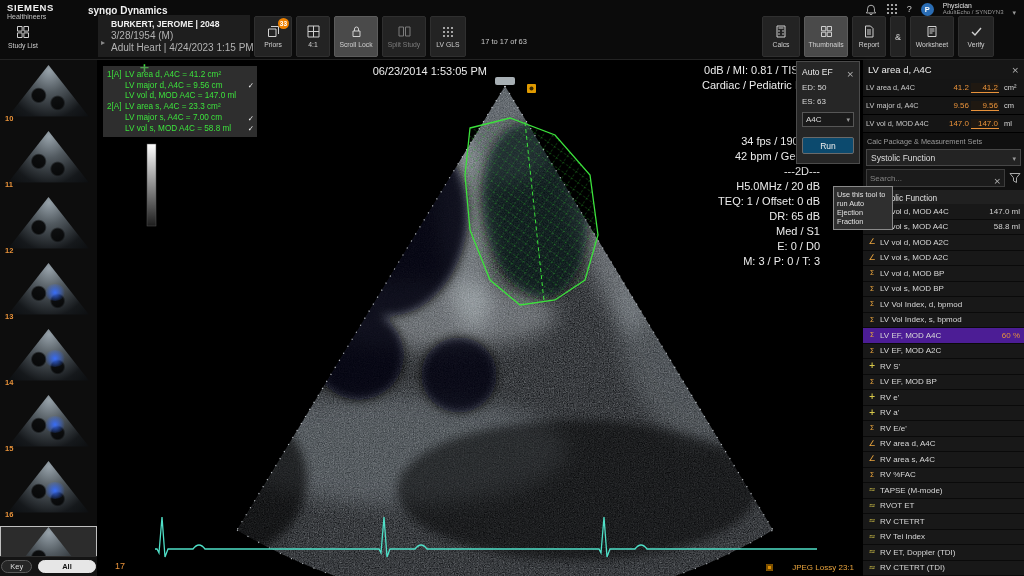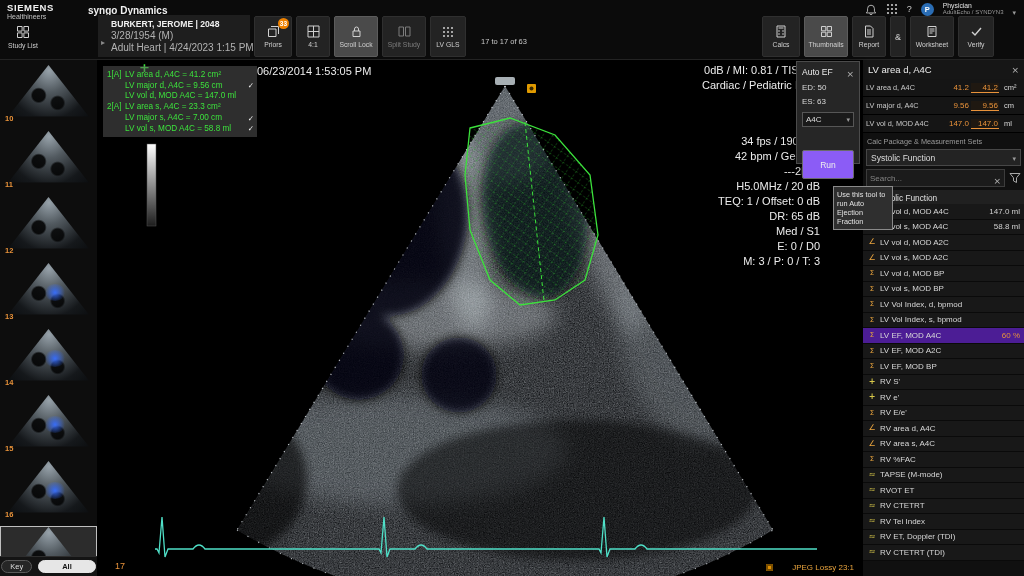--- a/index.html
+++ b/index.html
@@ -64,21 +64,21 @@
 .keybtn{font-size:7.5px;color:#ddd;background:#262626;border:1px solid #5a5a5a;
   border-radius:8px;padding:1px 8px}
 .allbtn{font-size:7.5px;color:#111;background:#e6e6e6;border:1px solid #e6e6e6;
   border-radius:8px;padding:1px 23px;font-weight:bold}
 
 
 .viewport{position:absolute;left:97px;top:60px;width:765px;height:516px;background:#000;z-index:10}
 .viewport svg.us{position:absolute;left:0;top:0}
 .panicon{position:absolute;left:42px;top:0;color:#3ce23c;font-size:13px;font-weight:bold}
 .panicon::before{content:"+"}
-.timestamp{position:absolute;left:160px;top:5px;width:230px;text-align:left;
+.timestamp{position:absolute;left:160px;top:5px;width:230px;text-align:right;
   font-size:11px;color:#ececec}
 .measbox{position:absolute;left:6px;top:6px;width:154px;background:rgba(92,92,92,.5);
   padding:3px 3px 3px 4px}
 .mline{display:flex;align-items:center;height:10.8px;font-size:8.2px;color:#3ce23c;white-space:nowrap}
 .mpre{width:18px;flex:none}
 .mtxt{flex:1}
 .mchk{width:9px;flex:none;text-align:right}
 .mchk.on::before{content:"✓";color:#f0f0f0;font-size:7.5px}
 .info-top{position:absolute;right:42px;top:3px;text-align:right;font-size:11px;
   color:#ececec;line-height:15px;white-space:nowrap}
@@ -91,21 +91,21 @@
 
 
 .autoef{position:absolute;left:796px;top:61px;width:64px;height:103px;background:#262626;
   border:1px solid #4b4b4b;box-shadow:0 2px 6px rgba(0,0,0,.7);z-index:50;padding:3px 5px}
 .ae-head{display:flex;align-items:center;justify-content:space-between;height:13px}
 .ae-title{font-size:8.5px;color:#eee}
 .x::before{content:"×";color:#b5b5b5;font-size:9px}
 .ae-row{font-size:8px;color:#d8d8d8;margin-top:5px}
 .ae-dd{margin-top:6px;height:15px;background:#1a1a1a;border:1px solid #565656;display:flex;
   align-items:center;justify-content:space-between;padding:0 3px;font-size:8px;color:#ddd}
-.ae-run{margin-top:23px;height:29px;background:#8b5cf6;border:1px solid #6a6a6a;border-radius:2px;
+.ae-run{margin-top:10px;height:17px;background:#0c4a6e;border:1px solid #6a6a6a;border-radius:2px;
   display:flex;align-items:center;justify-content:center;font-size:8.5px;color:#eee}
 .tooltip{position:absolute;left:833px;top:186px;width:60px;background:#2f2f2f;
   border:1px solid #8a8a8a;color:#e2e2e2;font-size:7.3px;line-height:1.25;padding:3px;z-index:60}
 
 
 .rightpanel{position:absolute;left:862px;top:60px;width:162px;height:516px;background:#101010;
   border-left:1px solid #000;z-index:20}
 .rp-header{height:19px;display:flex;align-items:center;justify-content:space-between;
   padding:0 5px;font-size:9.5px;color:#ececec;background:#161616}
 .rrow{height:18px;display:flex;align-items:center;background:#151515;
@@ -605,37 +605,42 @@
           <span class="iv">60 %</span>
         </div>
 
         <div class="itm">
           <span class="ic glyph" data-icon="calc"></span>
           <span class="il">LV EF, MOD A2C</span>
           <span class="iv"></span>
         </div>
 
         <div class="itm">
-          <span class="ic glyph" data-icon="calc"></span>
-          <span class="il">LV EF, MOD BP</span>
-          <span class="iv"></span>
-        </div>
-
-        <div class="itm">
           <span class="ic glyph" data-icon="plus"></span>
           <span class="il">RV S'</span>
           <span class="iv"></span>
         </div>
 
         <div class="itm">
+          <span class="ic glyph" data-icon="calc"></span>
+          <span class="il">LV EF, MOD BP</span>
+          <span class="iv"></span>
+        </div>
+
+        <div class="itm">
           <span class="ic glyph" data-icon="plus"></span>
           <span class="il">RV e'</span>
           <span class="iv"></span>
         </div>
 
+        <div class="itm">
+          <span class="ic glyph" data-icon="plus"></span>
+          <span class="il">RV a'</span>
+          <span class="iv"></span>
+        </div>
 
         <div class="itm">
           <span class="ic glyph" data-icon="calc"></span>
           <span class="il">RV E/e'</span>
           <span class="iv"></span>
         </div>
 
         <div class="itm">
           <span class="ic glyph" data-icon="trace"></span>
           <span class="il">RV area d, A4C</span>

